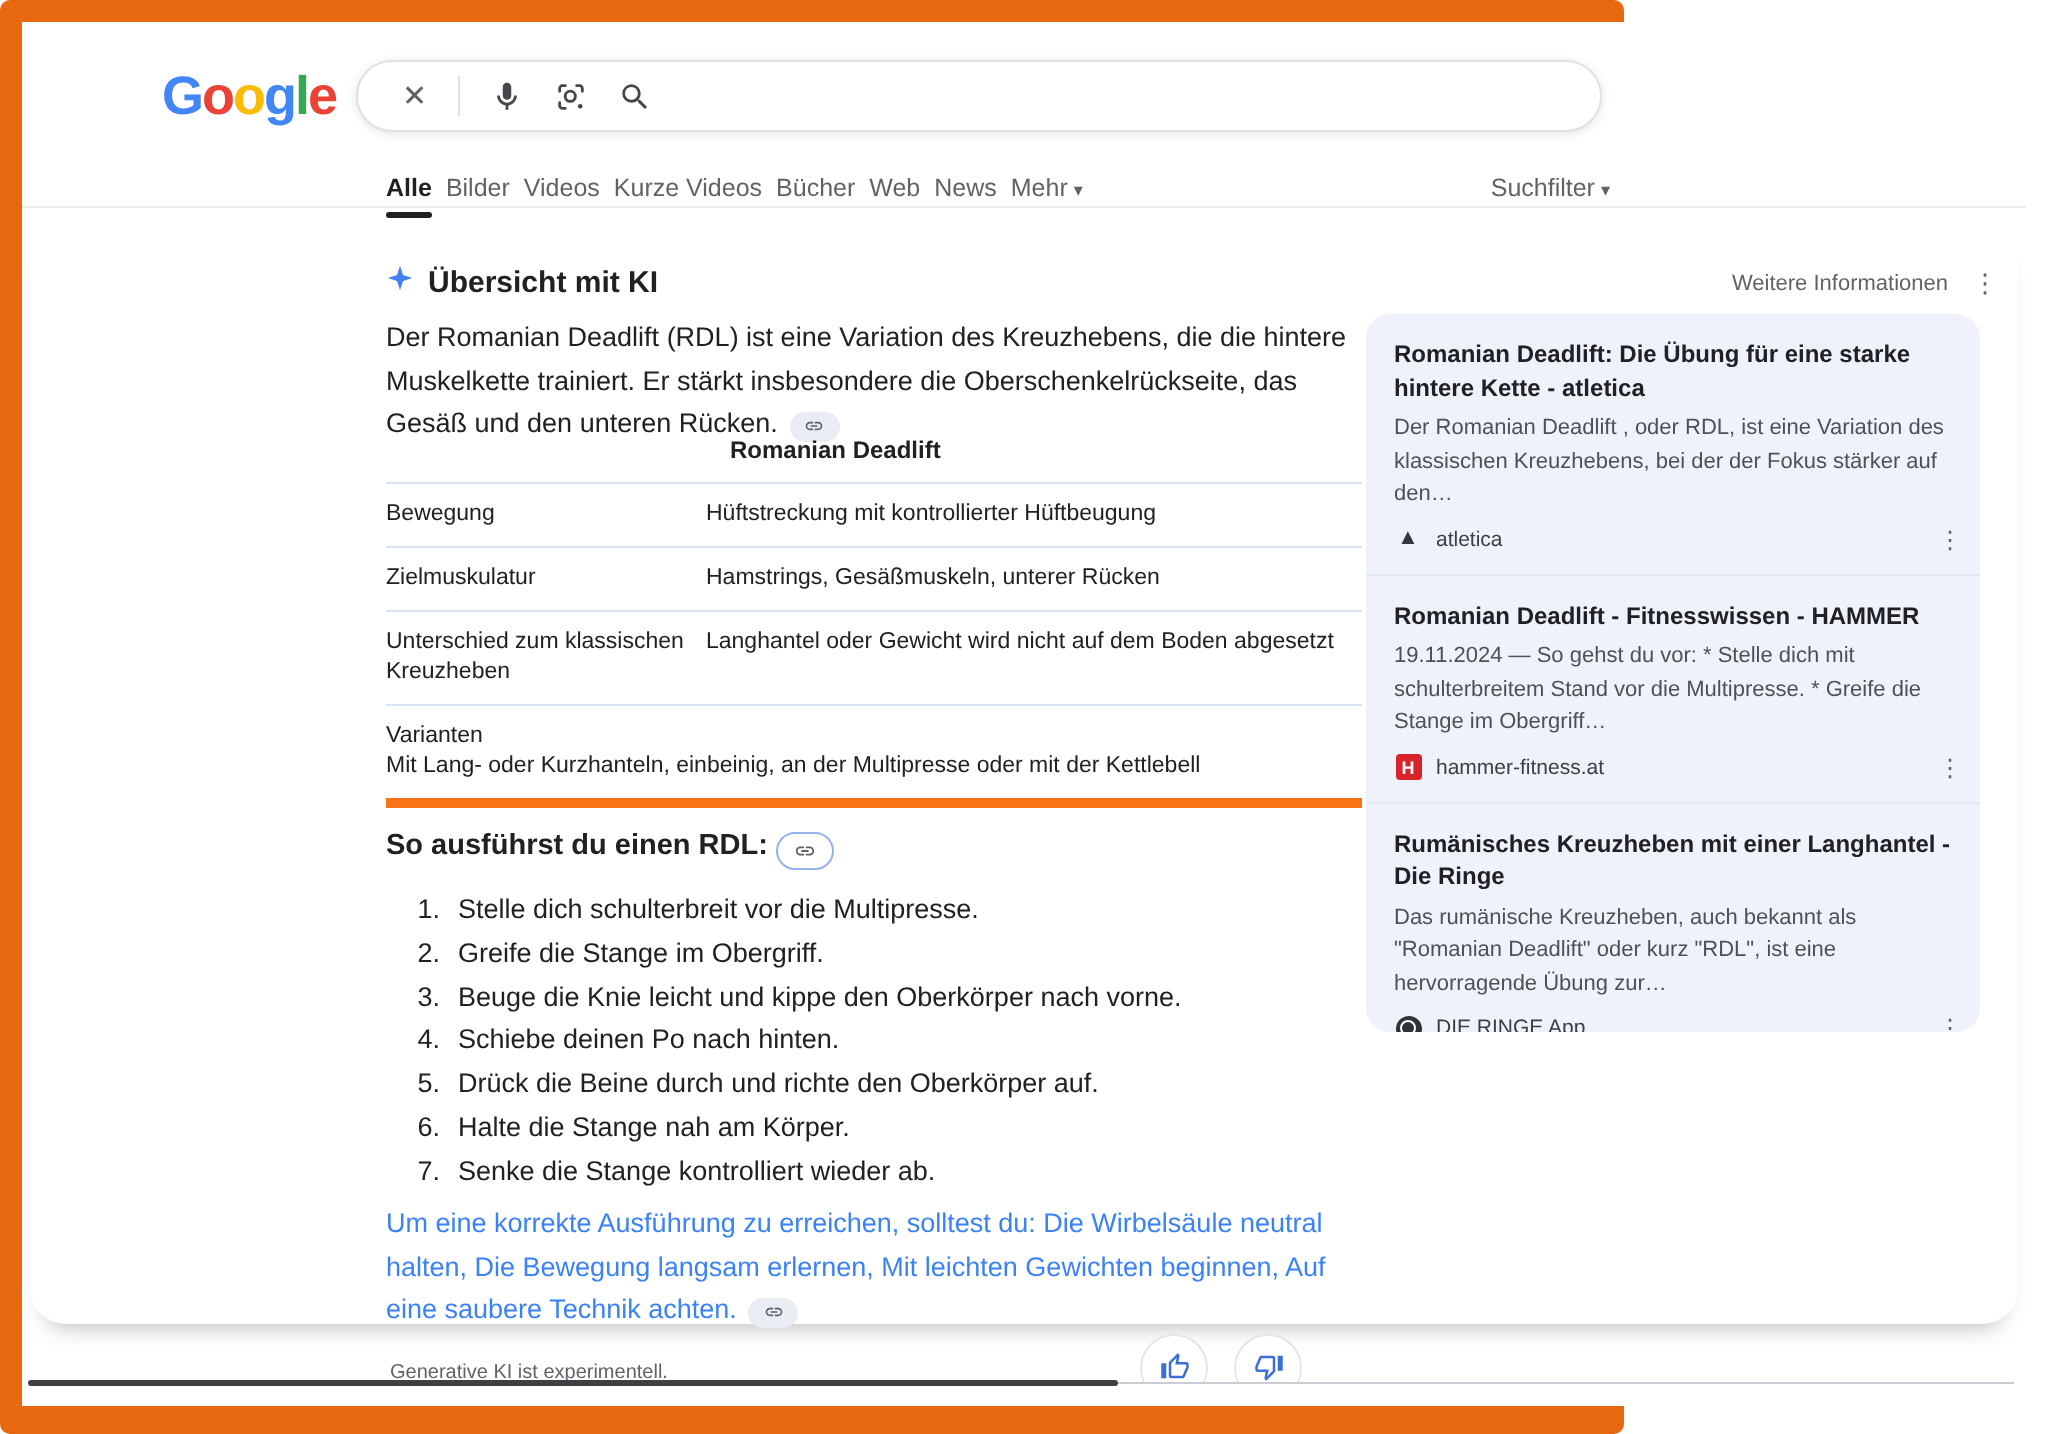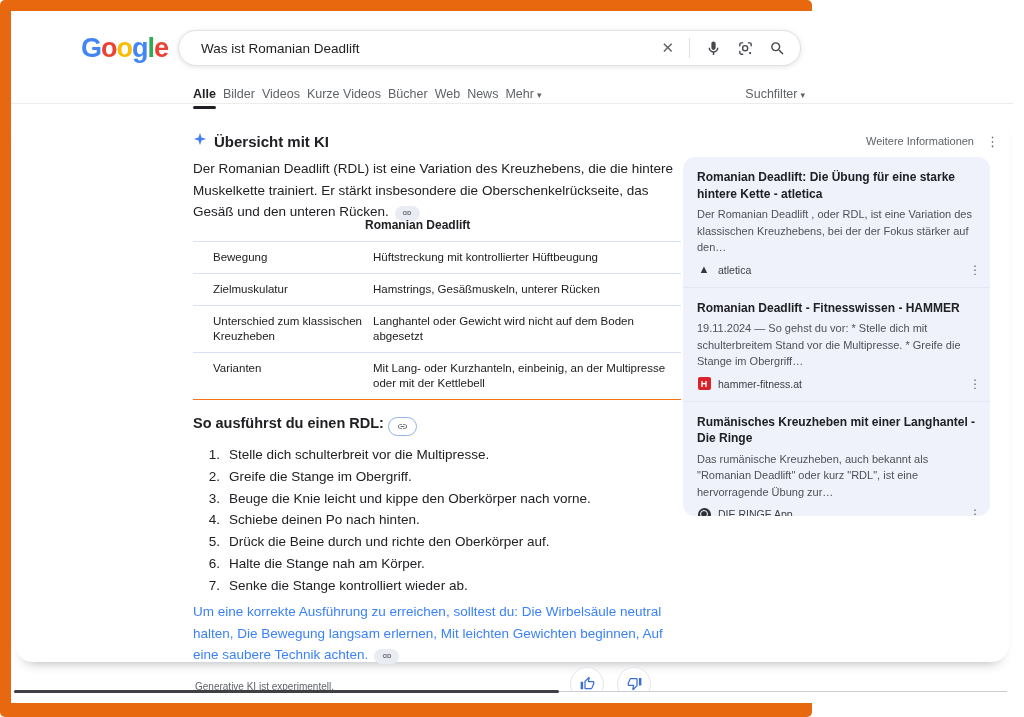--- a/index.html
+++ b/index.html
@@ -42,22 +42,22 @@
   
   .intro { position:absolute; left:182px; top:147px; width:484px; font-size:13.5px; line-height:21.5px; color:#202124; }
   .chip-inline { display:inline-flex; align-items:center; justify-content:center; width:25px; height:15px;
     border-radius:8px; background:#e9ecf3; vertical-align:-2px; margin-left:6px; cursor:pointer; }
   .chip-outline { display:inline-flex; align-items:center; justify-content:center; width:29px; height:19px;
     border-radius:10px; border:1.5px solid #94b3ee; background:#fff; vertical-align:-4px; margin-left:4px; cursor:pointer; }
 
   .rdl-table { position:absolute; left:182px; top:207px; width:488px; font-size:11.5px; color:#202124; }
   .t-title { font-weight:700; font-size:12px; margin-left:172px; padding-bottom:9px; }
   .t-row { display:flex; border-top:1px solid #d9e2f4; padding:8px 0; line-height:15px; }
-  .t-row:last-child { border-bottom:1px solid #f97316; }
-  .t-label { width:160px; padding-right:0;margin-left:20px; }
+  .t-row:last-child { border-bottom:5px solid #f97316;flex-direction:column; }
+  .t-label { width:160px; padding-right:0; }
   .t-value { flex:1; }
 
   .steps-heading { position:absolute; left:182px; top:404px; font-size:14.5px; font-weight:700; color:#202124; }
   .steps { position:absolute; left:192px; top:433px; width:470px; font-size:13.5px; color:#202124; }
   .step { display:flex; line-height:21.8px; }
   .step-num { width:17px; text-align:right; margin-right:9px; flex:none; }
 
   .outro { position:absolute; left:182px; top:590px; width:484px; font-size:13.5px; line-height:21.5px; color:#3b82f6; }
 
   
@@ -87,21 +87,20 @@
 </style>
 </head>
 <body>
 
 <div class="frame">
 <div class="content">
 
   <div class="logo"><span style="color: rgb(66, 133, 244);">G</span><span style="color: rgb(234, 67, 53);">o</span><span style="color: rgb(251, 188, 5);">o</span><span style="color: rgb(66, 133, 244);">g</span><span style="color: rgb(52, 168, 83);">l</span><span style="color: rgb(234, 67, 53);">e</span></div>
 
   <div class="searchbar">
-    <input type="text" value="Was ist Romanian Deadlift" style="">
     <div class="sb-icons">
       <span class="sb-clear">✕</span>
       <span class="sb-sep"></span>
       <span class="sb-ic">
         <svg width="17" height="17" viewBox="0 0 24 24" fill="#44474b">
               <path d="M12 14c1.66 0 3-1.34 3-3V5c0-1.66-1.34-3-3-3S9 3.34 9 5v6c0 1.66 1.34 3 3 3zm5-3c0 2.76-2.24 5-5 5s-5-2.24-5-5H5c0 3.53 2.61 6.43 6 6.92V21h2v-3.08c3.39-.49 6-3.39 6-6.92h-2z"></path>
             </svg>
       </span>
       <span class="sb-ic">
         <svg width="17" height="17" viewBox="0 0 24 24" fill="none" stroke="#44474b" stroke-width="2" stroke-linecap="round">

